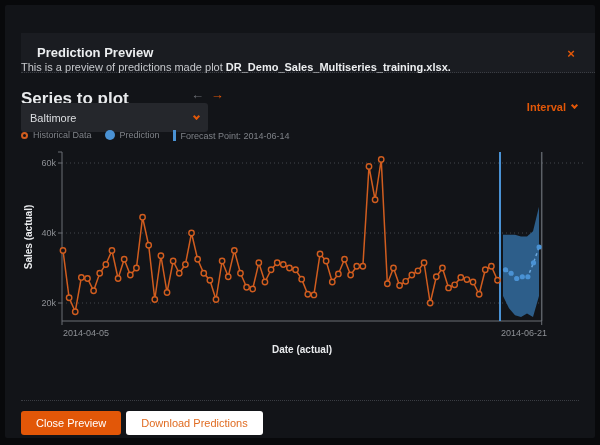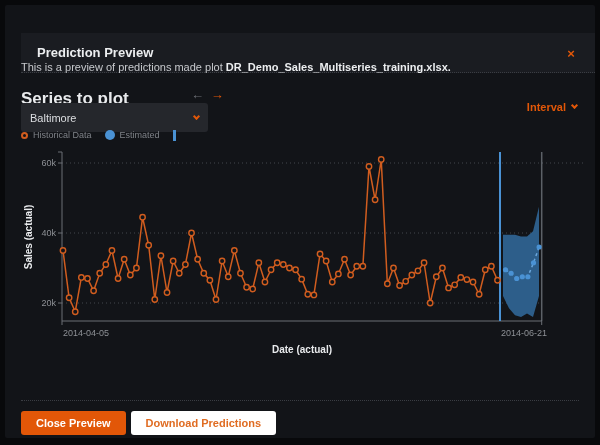--- a/index.html
+++ b/index.html
@@ -37,21 +37,21 @@
   .ring{width:7px;height:7px;border:2px solid #d15d1f;border-radius:50%;}
   .dot{width:10px;height:10px;border-radius:50%;background:#4a92d4;}
   .vbar{width:3px;height:11px;background:#4a92d4;}
   .sq{width:10px;height:10px;background:#35689c;}
   
   .tick{fill:#8e9196;font-size:9px;}
   .axis-title{fill:#e8eaec;font-size:10px;font-weight:bold;}
   
   .footer-sep{position:absolute;left:16px;right:16px;top:395px;border-top:1px dotted #3a3d43;}
   .footer{position:absolute;left:16px;top:406px;display:flex;gap:5px;}
-  .btn{height:24px;padding:0 15px;border:none;border-radius:3px;font-size:11px;font-weight:bold;
+  .btn{height:24px;padding:0 15px;border:none;border-radius:3px;font-size:11px;font-weight:normal;
     font-family:inherit;cursor:pointer;line-height:24px;}
   .btn-primary{background:#e25708;color:#ffffff;}
   .btn-secondary{background:#ffffff;color:#e06c22;}
 </style>
 </head>
 <body>
 
 <div class="screen">
   <div class="modal">
 
@@ -78,24 +78,25 @@
       <span class="chev"></span>
     </div>
 
     <div class="legend">
       <span class="li">
         <i class="m ring" style="border-color: rgb(209, 93, 31);"></i>
         <span class="lt">Historical Data</span>
       </span>
       <span class="li">
         <i class="m dot" style="background: rgb(74, 146, 212);"></i>
-        <span class="lt">Estimated</span>
+        <span class="lt">Prediction</span>
       </span>
       <span class="li">
         <i class="m vbar" style="background: rgb(74, 146, 212);"></i>
+        <span class="lt">Forecast Point: 2014-06-14</span>
       </span>
     </div>
 
     <svg id="chart" style="position:absolute;left:0;top:140px;" width="590" height="222" viewBox="0 0 590 222">
         <line x1="57" y1="158" x2="536.7" y2="158" stroke="#43464c" stroke-dasharray="1 3"></line>
         <line x1="53" y1="158" x2="57" y2="158" stroke="#6b6e74"></line>
         <text x="51" y="161" text-anchor="end" class="tick">20k</text>
         <line x1="57" y1="88" x2="536.7" y2="88" stroke="#43464c" stroke-dasharray="1 3"></line>
         <line x1="53" y1="88" x2="57" y2="88" stroke="#6b6e74"></line>
         <text x="51" y="91" text-anchor="end" class="tick">40k</text>

